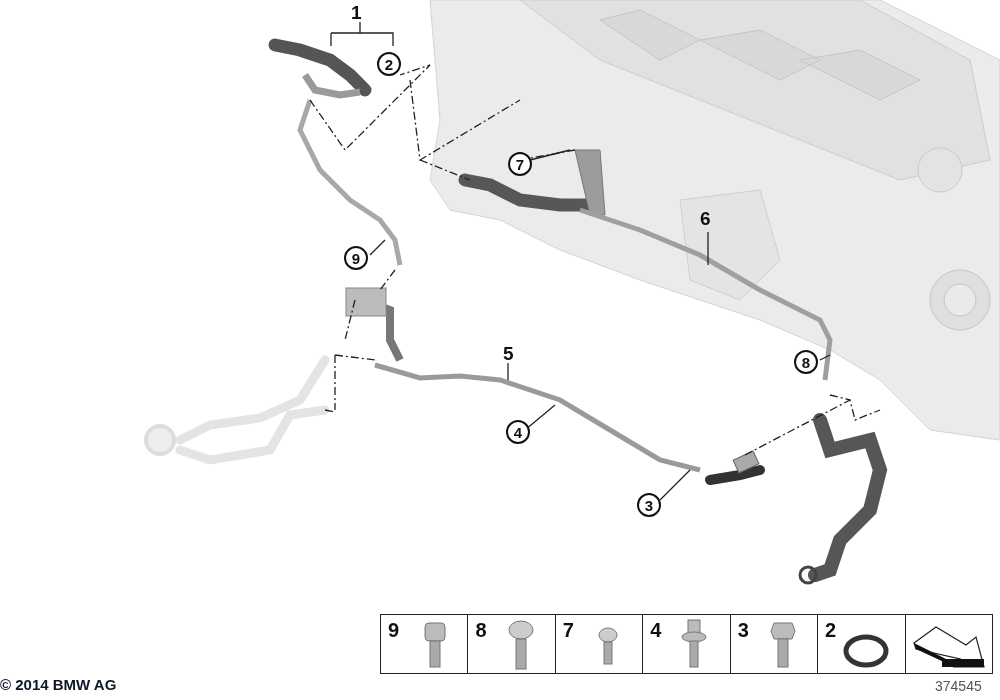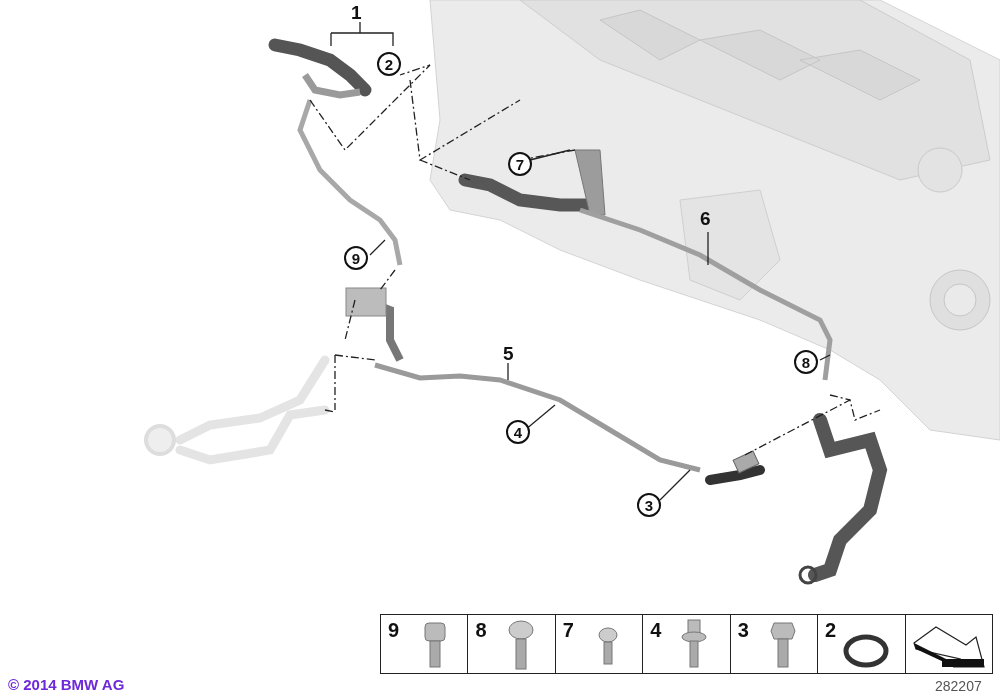--- a/index.html
+++ b/index.html
@@ -6,21 +6,21 @@
   body{width:1000px;height:700px;position:relative;overflow:hidden;font-family:"Liberation Sans",sans-serif;}
   #diagram{position:absolute;left:0;top:0;width:1000px;height:700px;}
   .callout{position:absolute;width:24px;height:24px;border:2px solid #111;border-radius:50%;background:#fff;
     font-weight:bold;font-size:15px;color:#111;display:flex;align-items:center;justify-content:center;box-sizing:border-box;}
   .plain-label{position:absolute;font-weight:bold;font-size:19px;color:#111;}
   .legend{position:absolute;left:380px;top:614px;width:613px;height:60px;display:flex;border:1px solid #222;box-sizing:border-box;background:#fff;}
   .cell{flex:1;border-right:1px solid #222;position:relative;}
   .cell:last-child{border-right:none;}
   .cell .num{position:absolute;left:7px;top:4px;font-weight:bold;font-size:20px;color:#111;}
   .cell svg{position:absolute;left:0;top:0;}
-  .copyright{position:absolute;left:8px;top:676px;font-size:15px;font-weight:bold;color:#6d28d9;}
+  .copyright{position:absolute;left:0;top:676px;font-size:15px;font-weight:bold;color:#0f172a;}
   .diagram-id{position:absolute;left:935px;top:678px;font-size:14px;color:#555;}
 </style>
 </head>
 <body>
 
 <svg id="diagram" viewBox="0 0 1000 700">
 
   <g opacity="0.9">
     <path d="M430 0 L880 0 L1000 60 L1000 440 L930 430 L880 380 L830 350 L760 320 L700 300 L640 280 L560 250 L500 220 L450 210 L430 180 L440 120 Z" fill="#e9e9e9" stroke="#cfcfcf"></path>
     <path d="M520 0 L860 0 L970 60 L990 160 L900 180 L800 140 L700 100 L600 60 Z" fill="#dedede" stroke="#c8c8c8"></path>
@@ -144,13 +144,13 @@
   <div class="cell">
     <svg width="87" height="58">
       <polygon points="8,28 30,12 60,30 70,22 78,52 48,52 54,44 10,34" fill="#fff" stroke="#222" stroke-width="1.2"></polygon>
       <polygon points="8,28 10,34 40,48 40,44" fill="#111"></polygon>
       <rect x="36" y="44" width="42" height="8" fill="#111"></rect>
     </svg>
   </div>
 </div>
 
 <div class="copyright">© 2014 BMW AG</div>
-<div class="diagram-id">282207</div>
+<div class="diagram-id">374545</div>
 
 </body></html>

